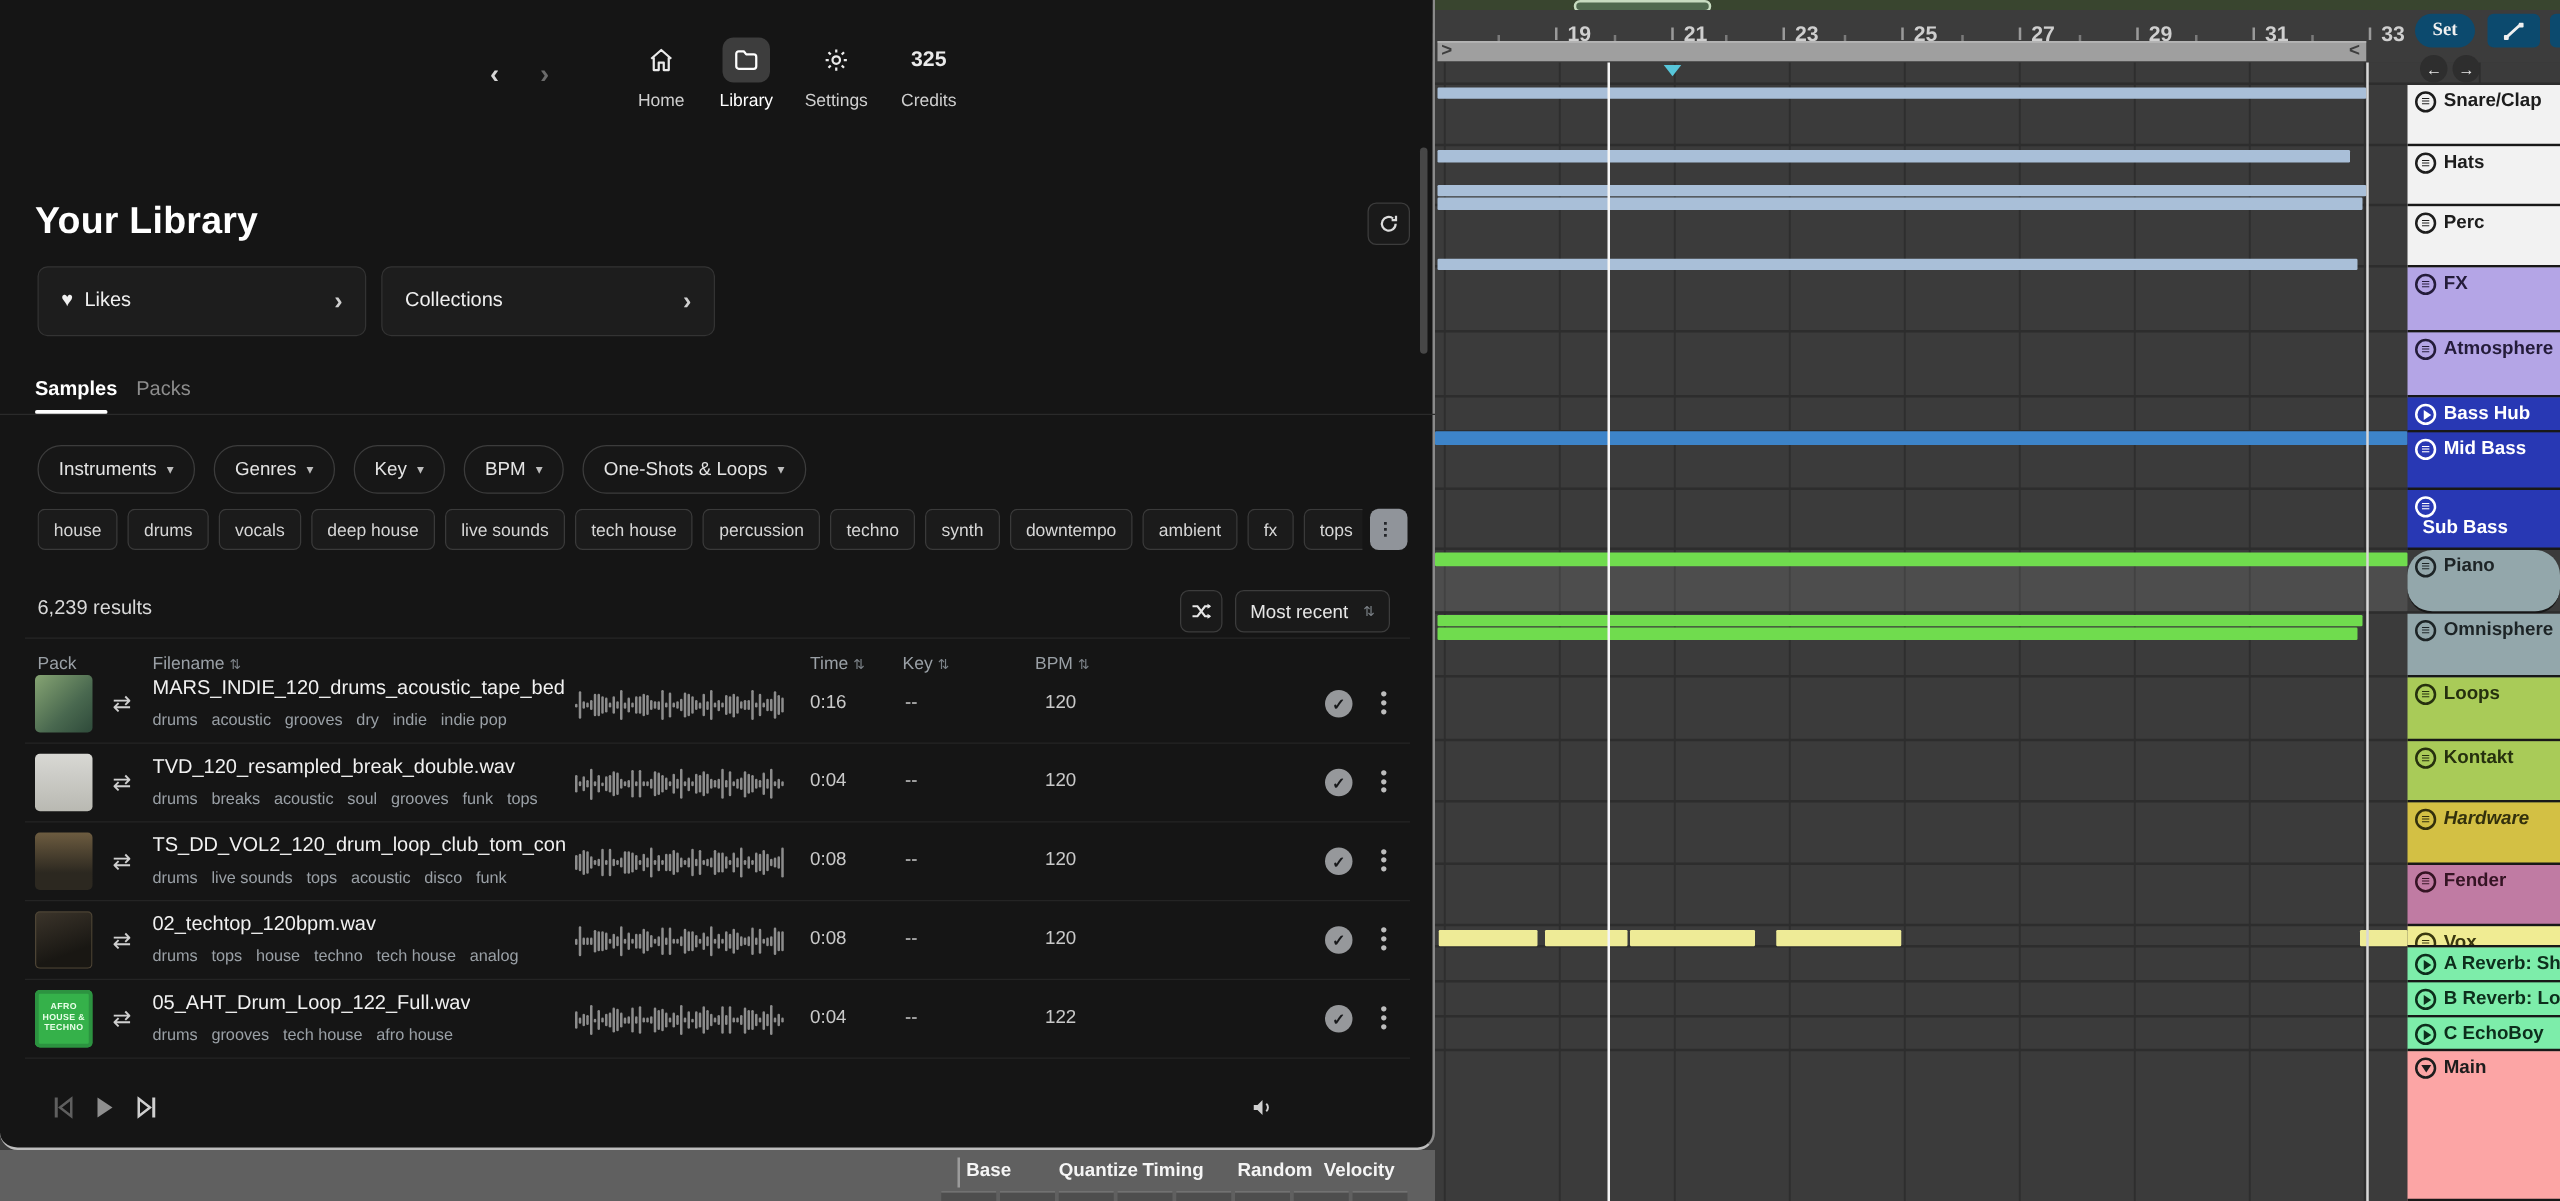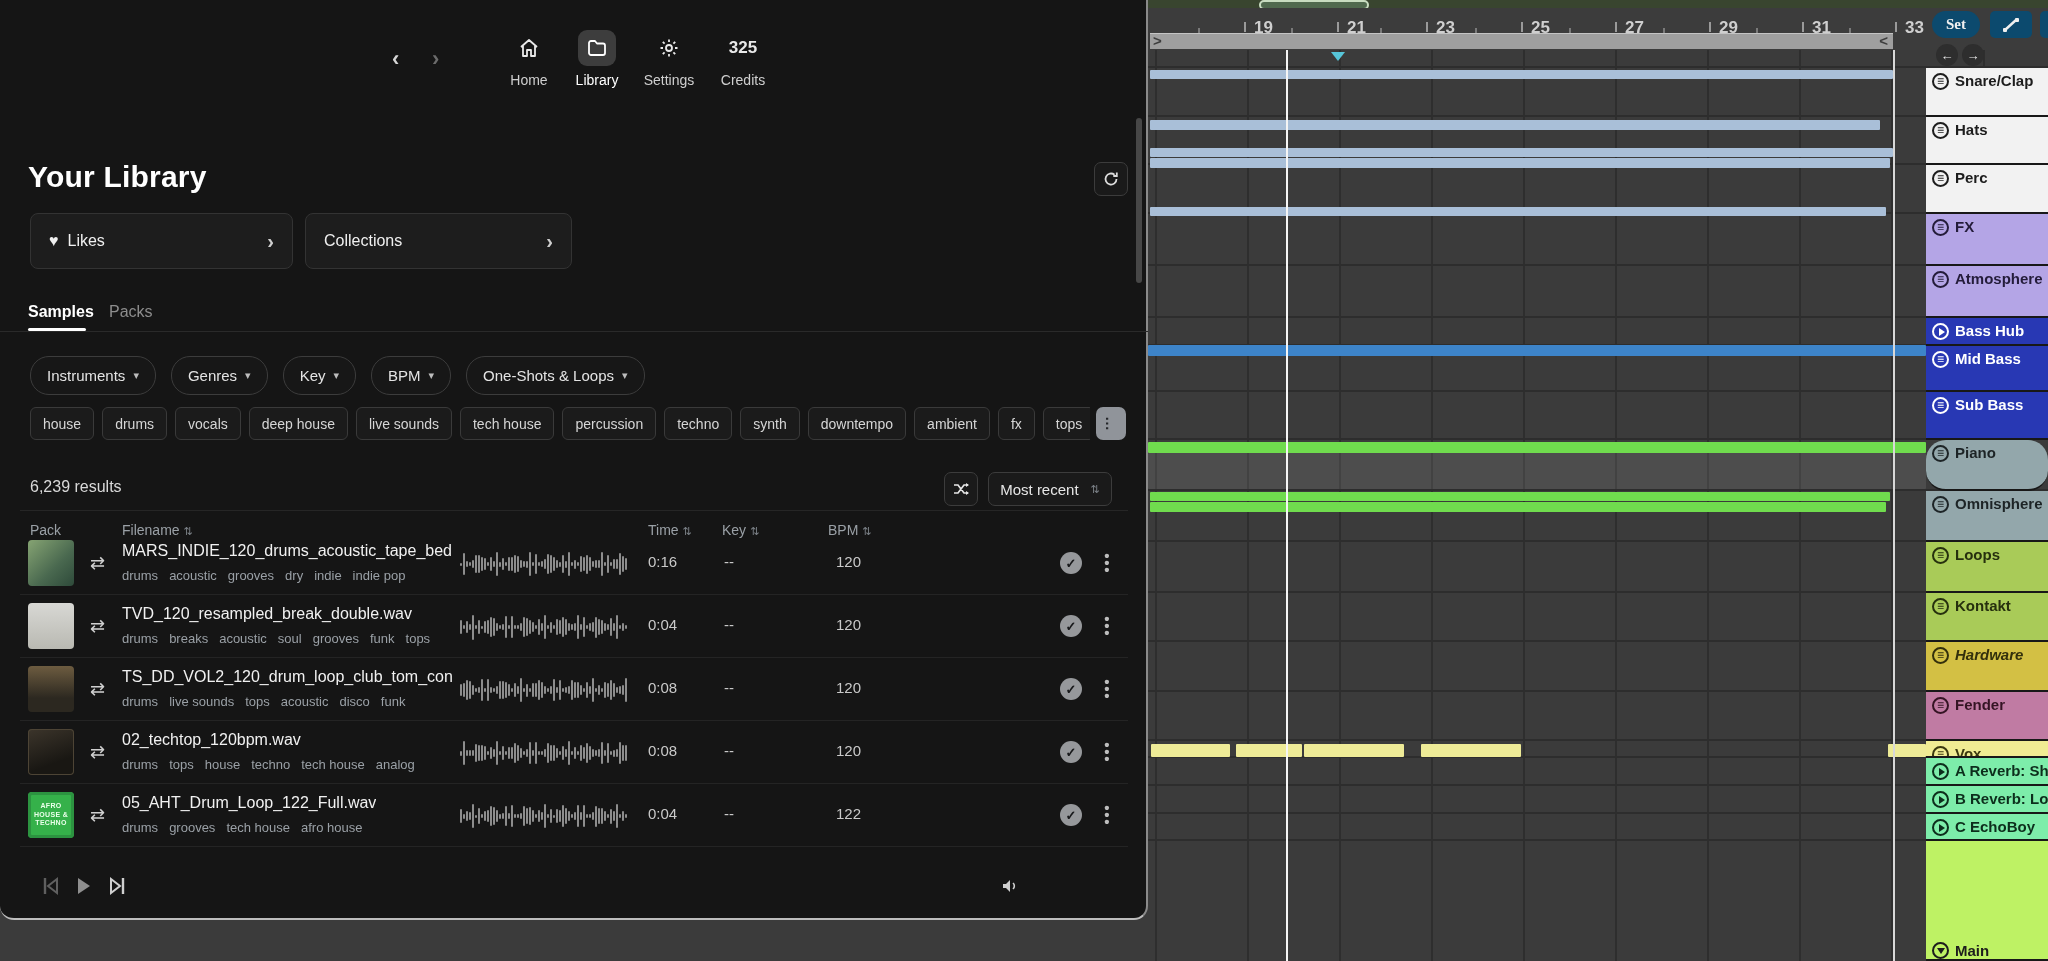--- a/index.html
+++ b/index.html
@@ -189,21 +189,21 @@
         <span class="tname">Atmosphere</span>
       </div>
       <div class="track" style="top: 250px; height: 28px; background: rgb(40, 56, 180); color: rgb(255, 255, 255);">
         <span class="cicon play"></span>
         <span class="tname">Bass Hub</span>
       </div>
       <div class="track" style="top: 278px; height: 46px; background: rgb(40, 56, 180); color: rgb(255, 255, 255);">
         <span class="cicon menu"></span>
         <span class="tname">Mid Bass</span>
       </div>
-      <div class="track" style="top: 324px; height: 48px; background: rgb(40, 56, 180); color: rgb(255, 255, 255);">
+      <div class="track" style="top: 324px; height: 48px; background: rgb(40, 56, 180); color: rgb(255, 255, 255); flex-direction: column;">
         <span class="cicon menu"></span>
         <span class="tname">Sub Bass</span>
       </div>
       <div class="track" style="top: 372px; height: 51px; background: rgb(147, 167, 171); color: rgb(29, 36, 38); border-radius: 20px;">
         <span class="cicon menu"></span>
         <span class="tname">Piano</span>
       </div>
       <div class="track" style="top: 423px; height: 51px; background: rgb(147, 167, 171); color: rgb(29, 36, 38);">
         <span class="cicon menu"></span>
         <span class="tname">Omnisphere</span>
@@ -233,40 +233,56 @@
         <span class="tname">A Reverb: Sho</span>
       </div>
       <div class="track" style="top: 718px; height: 28px; background: rgb(125, 237, 170); color: rgb(13, 46, 28);">
         <span class="cicon play"></span>
         <span class="tname">B Reverb: Long</span>
       </div>
       <div class="track" style="top: 746px; height: 27px; background: rgb(125, 237, 170); color: rgb(13, 46, 28);">
         <span class="cicon play"></span>
         <span class="tname">C EchoBoy</span>
       </div>
-      <div class="track" style="top: 773px; height: 120px; background: #bef264; color: rgb(29, 29, 29); align-items: flex-end;">
+      <div class="track" style="top: 773px; height: 120px; background: #fca5a5; color: rgb(29, 29, 29);">
         <span class="cicon caret"></span>
         <span class="tname">Main</span>
       </div>
     </div>
 
   <div id="set-btn" class="ctrlbtn">Set</div>
   <div id="draw-btn" class="ctrlbtn">
     <svg width="16" height="14" viewBox="0 0 16 14">
         <path d="M2 12 L13 2" stroke="#f0f0f0" stroke-width="2.4" stroke-linecap="round"></path>
         <rect x="0" y="10" width="4" height="4" rx="1" fill="#f0f0f0"></rect>
         <rect x="12" y="0" width="4" height="4" rx="1" fill="#f0f0f0"></rect>
       </svg>
   </div>
   <div id="lock-btn" class="ctrlbtn">
     
   </div>
   <div class="circbtn" style="left:1936px;top:44px">←</div>
   <div class="circbtn" style="left:1962px;top:44px">→</div>
 
+  <div id="bottombar">
+    <div id="bsep"></div>
+  <span class="blabel" style="left: 773px;">Base</span>
+      <span class="blabel" style="left: 847px;">Quantize</span>
+      <span class="blabel" style="left: 914px;">Timing</span>
+      <span class="blabel" style="left: 990px;">Random</span>
+      <span class="blabel" style="left: 1059px;">Velocity</span>
+      <div class="bbox" style="left: 753px;"></div>
+      <div class="bbox" style="left: 800px;"></div>
+      <div class="bbox" style="left: 847px;"></div>
+      <div class="bbox" style="left: 894px;"></div>
+      <div class="bbox" style="left: 941px;"></div>
+      <div class="bbox" style="left: 988px;"></div>
+      <div class="bbox" style="left: 1035px;"></div>
+      <div class="bbox" style="left: 1082px;"></div>
+    </div>
   <div id="leftsliver"></div>
 </div>
 
 <div id="panel">
   <span class="navarrow" style="left:392px;color:#d6d6d6">‹</span>
   <span class="navarrow" style="left:432px;color:#6b6b6b">›</span>
 
   <div class="navitem" style="left:494px">
     <div class="navicon">
       <svg width="22" height="22" viewBox="0 0 22 22">

